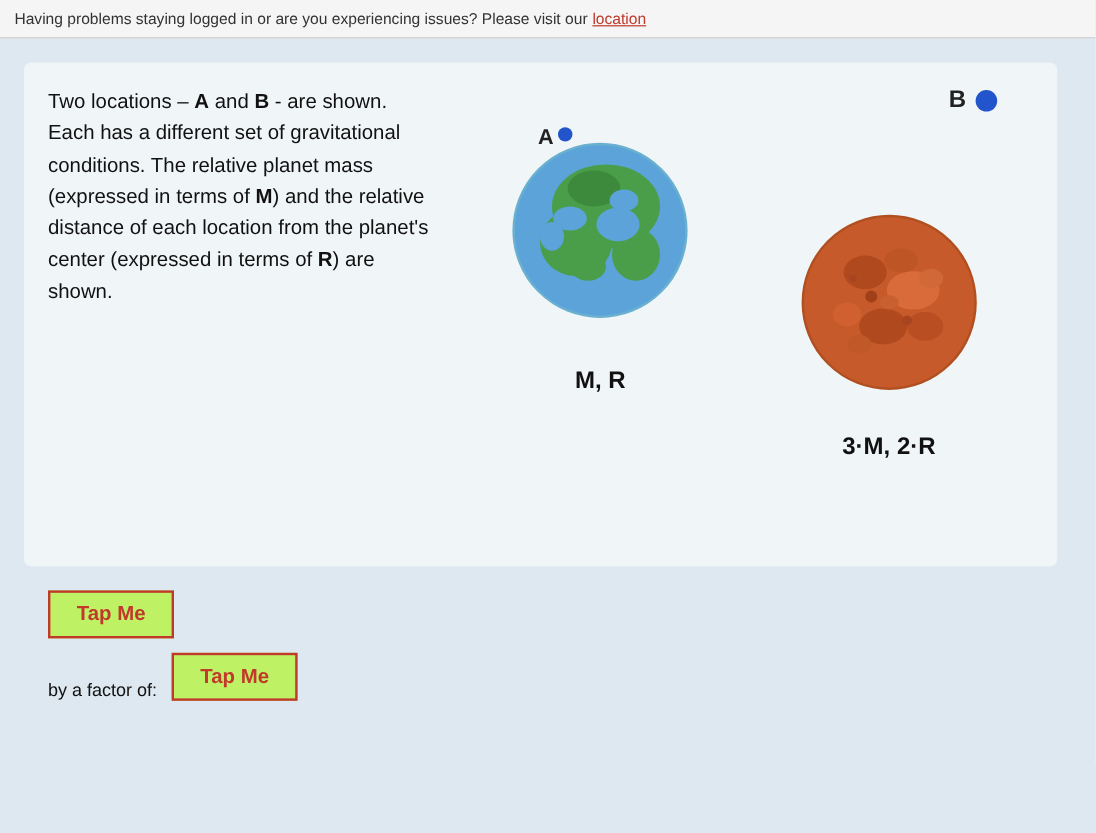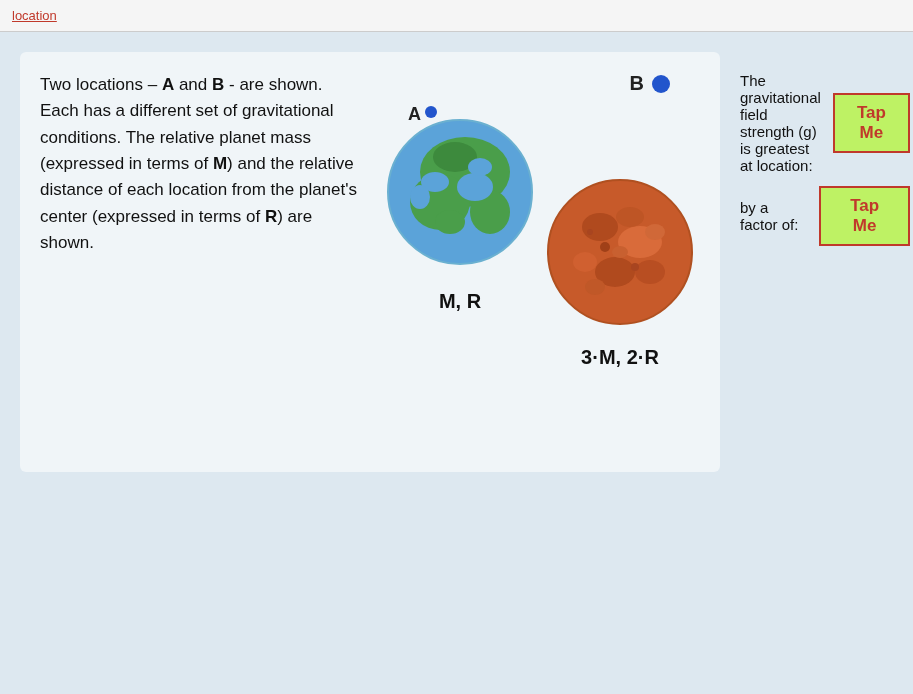--- a/index.html
+++ b/index.html
@@ -25,21 +25,21 @@
     }
 
     .top-bar a {
       color: #c0392b;
       text-decoration: underline;
     }
 
     .main-content {
       padding: 20px 32px 10px 20px;
       display: flex;
-      flex-direction: row;
+      flex-direction: column;
       gap: 0;
     }
 
     .question-area {
       display: flex;
       flex-direction: row;
       gap: 20px;
       align-items: flex-start;
       background: rgba(255,255,255,0.55);
       border-radius: 6px;
@@ -132,21 +132,21 @@
     .mars-svg {
       width: 160px;
       height: 160px;
       margin-top: 60px;
     }
 
     .planet-label {
       font-size: 20px;
       font-weight: bold;
       color: #111;
-      margin-top: 4px;
+      margin-top: 19px;
     }
 
     .bottom-section {
       margin-top: 20px;
       padding: 0 20px;
     }
 
     .question-row {
       display: flex;
       align-items: center;
@@ -162,30 +162,31 @@
       color: #c0392b;
       font-size: 17px;
       font-weight: bold;
       padding: 8px 22px;
       cursor: pointer;
       border-radius: 0;
     }
 
     .factor-row {
       display: flex;
-      align-items: center;
+      align-items: flex-end;
       gap: 12px;
       font-size: 15px;
       color: #111;
     }
   </style>
 </head>
 <body>
 
 <div class="top-bar">
+  <span>Having problems staying logged in or are you experiencing issues? Please visit our</span>
   <a href="#">location</a>
 </div>
 
 <div class="main-content">
   <div class="question-area">
 
     <div class="description-text">
       <span>Two locations – <b>A</b> and <b>B</b> - are shown. Each has a different set of gravitational conditions. The relative planet mass (expressed in terms of <b>M</b>) and the relative distance of each location from the planet's center (expressed in terms of <b>R</b>) are shown.</span>
     </div>
 
@@ -262,21 +263,20 @@
         </svg>
         <div class="planet-label">3·M, 2·R</div>
       </div>
 
     </div>
   </div>
 
   <div class="bottom-section">
 
     <div class="question-row">
-      <span>The gravitational field strength (g) is greatest at location:</span>
       <button class="tap-me-button">Tap Me</button>
     </div>
 
     <div class="factor-row">
       <span>by a factor of:</span>
       <button class="tap-me-button">Tap Me</button>
     </div>
 
   </div>
 </div>

